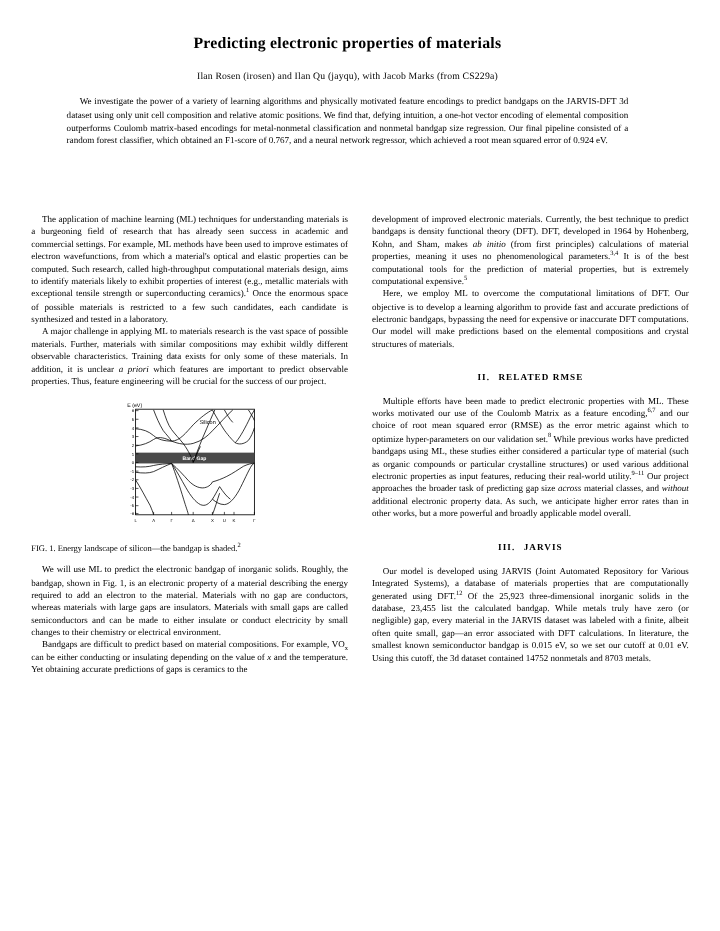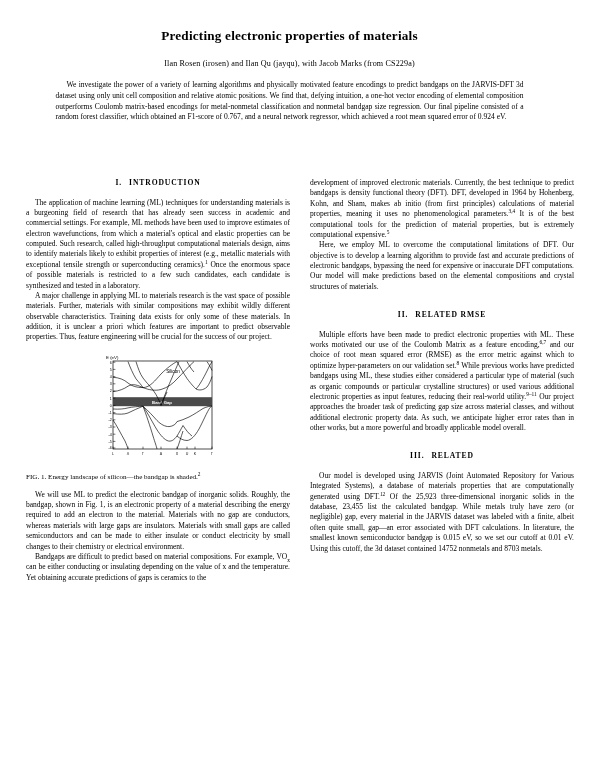--- a/index.html
+++ b/index.html
@@ -81,21 +81,21 @@
     margin: 0 0 9px 0;
     text-indent: 0;
   }
   .sec-head.spaced-top { margin-top: 18px; }
   .sec-head .num { margin-right: 7px; }
   p.body-p {
     margin: 0;
     text-indent: 9px;
   }
   p.body-p.first { text-indent: 9px; }
-  .it { }
+  .it { font-style: italic; }
   sup {
     font-size: 5.4px;
     vertical-align: super;
     line-height: 0;
   }
   sub {
     font-size: 5.4px;
     vertical-align: sub;
     line-height: 0;
   }
@@ -128,23 +128,20 @@
     <h1 class="paper-title">Predicting electronic properties of materials</h1>
     <div class="authors">Ilan Rosen (irosen) and Ilan Qu (jayqu), with Jacob Marks (from CS229a)</div>
   </div>
 
   <div class="abstract">We investigate the power of a variety of learning algorithms and physically motivated feature encodings to predict bandgaps on the JARVIS-DFT 3d dataset using only unit cell composition and relative atomic positions. We find that, defying intuition, a one-hot vector encoding of elemental composition outperforms Coulomb matrix-based encodings for metal-nonmetal classification and nonmetal bandgap size regression. Our final pipeline consisted of a random forest classifier, which obtained an F1-score of 0.767, and a neural network regressor, which achieved a root mean squared error of 0.924 eV.</div>
 
   <div class="columns">
 
     <div class="col">
 
-      <div class="sec-head">
-        <span class="num">I.</span><span>INTRODUCTION</span>
-      </div>
 
       <p class="body-p first"><span>The application of machine learning (ML) techniques for understanding materials is a burgeoning field of research that has already seen success in academic and commercial settings. For example, ML methods have been used to improve estimates of electron wavefunctions, from which a material's optical and elastic properties can be computed. Such research, called high-throughput computational materials design, aims to identify materials likely to exhibit properties of interest (e.g., metallic materials with exceptional tensile strength or superconducting ceramics).</span><sup>1</sup><span> Once the enormous space of possible materials is restricted to a few such candidates, each candidate is synthesized and tested in a laboratory.</span></p>
 
       <p class="body-p"><span>A major challenge in applying ML to materials research is the vast space of possible materials. Further, materials with similar compositions may exhibit wildly different observable characteristics. Training data exists for only some of these materials. In addition, it is unclear </span><span class="it">a priori</span><span> which features are important to predict observable properties. Thus, feature engineering will be crucial for the success of our project.</span></p>
 
       <div class="figure-block">
         <div class="fig-canvas">
           <svg width="126" height="112" viewBox="0 0 126 112">
 
             <text x="11" y="7" font-family="Liberation Sans, sans-serif" font-size="4.4" fill="#000">E (eV)</text>
@@ -244,20 +241,20 @@
 
       <p class="body-p">Here, we employ ML to overcome the computational limitations of DFT. Our objective is to develop a learning algorithm to provide fast and accurate predictions of electronic bandgaps, bypassing the need for expensive or inaccurate DFT computations. Our model will make predictions based on the elemental compositions and crystal structures of materials.</p>
 
       <div class="sec-head spaced-top">
         <span class="num">II.</span><span>RELATED RMSE</span>
       </div>
 
       <p class="body-p"><span>Multiple efforts have been made to predict electronic properties with ML. These works motivated our use of the Coulomb Matrix as a feature encoding,</span><sup>6,7</sup><span> and our choice of root mean squared error (RMSE) as the error metric against which to optimize hyper-parameters on our validation set.</span><sup>8</sup><span> While previous works have predicted bandgaps using ML, these studies either considered a particular type of material (such as organic compounds or particular crystalline structures) or used various additional electronic properties as input features, reducing their real-world utility.</span><sup>9–11</sup><span> Our project approaches the broader task of predicting gap size </span><span class="it">across</span><span> material classes, and </span><span class="it">without</span><span> additional electronic property data. As such, we anticipate higher error rates than in other works, but a more powerful and broadly applicable model overall.</span></p>
 
       <div class="sec-head spaced-top">
-        <span class="num">III.</span><span>RELATED</span>
+        <span class="num">III.</span><span>JARVIS</span>
       </div>
 
       <p class="body-p"><span>Our model is developed using JARVIS (Joint Automated Repository for Various Integrated Systems), a database of materials properties that are computationally generated using DFT.</span><sup>12</sup><span> Of the 25,923 three-dimensional inorganic solids in the database, 23,455 list the calculated bandgap. While metals truly have zero (or negligible) gap, every material in the JARVIS dataset was labeled with a finite, albeit often quite small, gap—an error associated with DFT calculations. In literature, the smallest known semiconductor bandgap is 0.015 eV, so we set our cutoff at 0.01 eV. Using this cutoff, the 3d dataset contained 14752 nonmetals and 8703 metals.</span></p>
 
     </div>
   </div>
 </div>
 
 </body></html>

